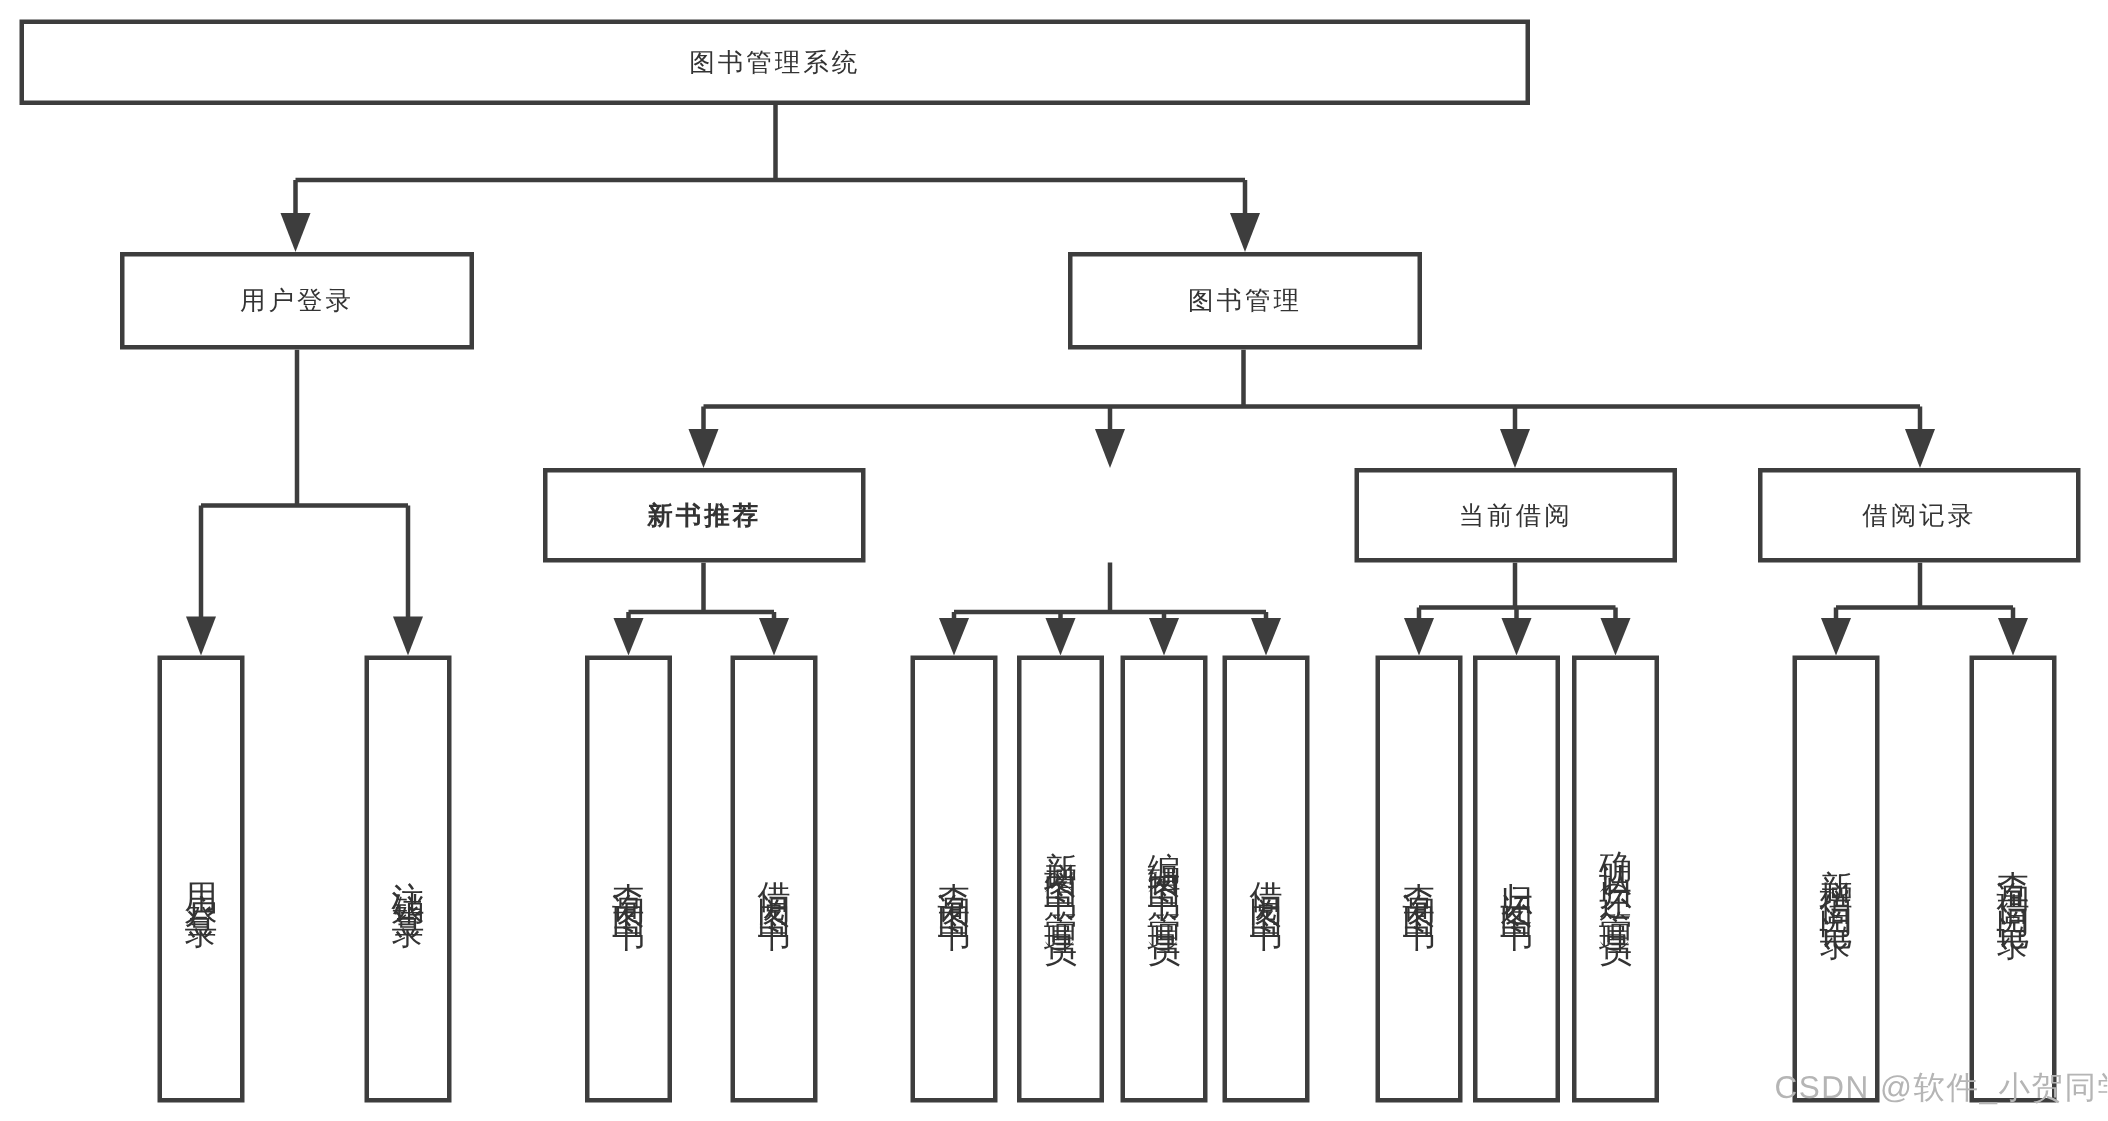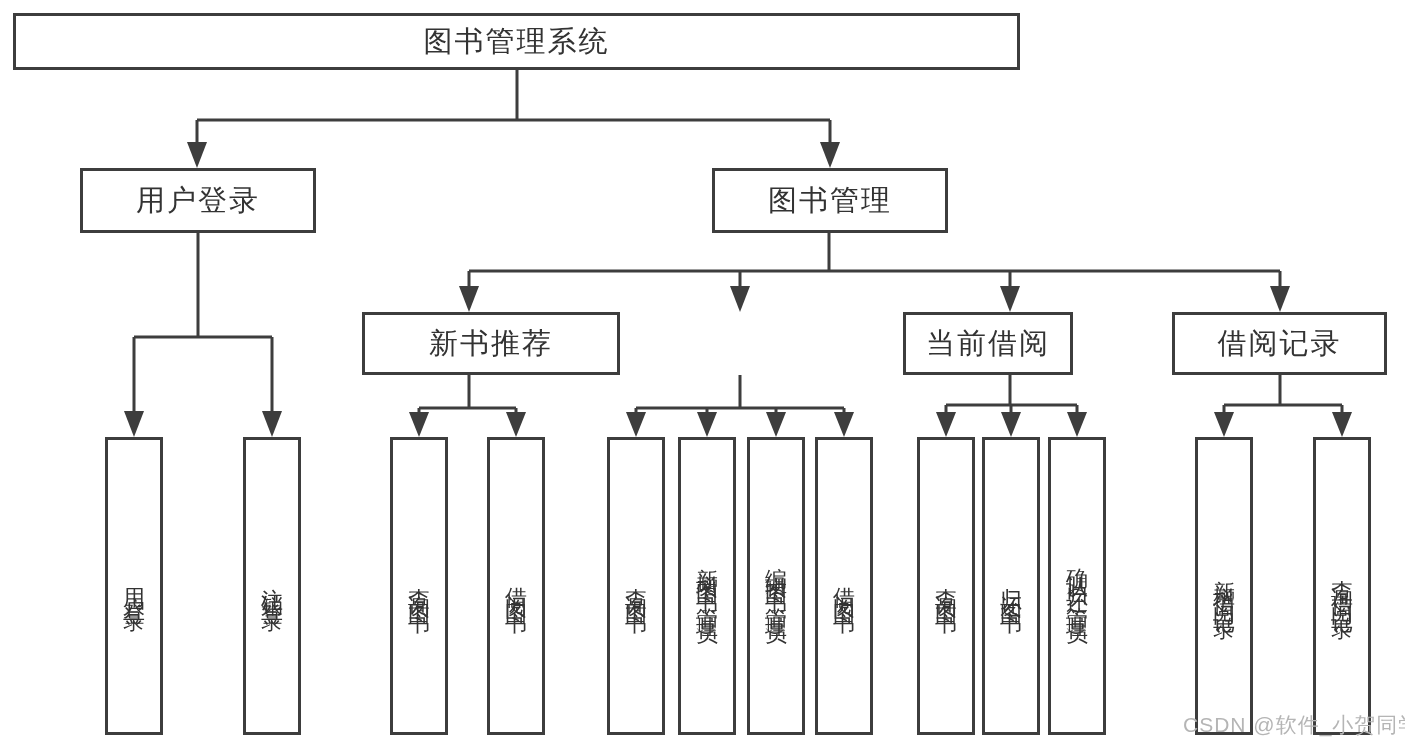--- a/index.html
+++ b/index.html
@@ -10,21 +10,21 @@
     font-family:"Liberation Sans","DejaVu Sans",sans-serif;
     overflow:hidden;
   }
   #wires{position:absolute;left:0;top:0;pointer-events:none;}
   .hbox{
     position:absolute;
     box-sizing:border-box;
     border:3px solid #3d3d3d;
     background:#ffffff;
     display:flex;align-items:center;justify-content:center;
-    font-size:29px;color:#333333;letter-spacing:2px;
+    font-size:17px;color:#333333;letter-spacing:2px;
     white-space:nowrap;
   }
   .vbox{
     position:absolute;
     box-sizing:border-box;
     border:3px solid #3d3d3d;
     background:#ffffff;
     display:flex;align-items:center;justify-content:center;
   }
   .vtext{
@@ -93,24 +93,24 @@
     <span>图书管理系统</span>
   </div>
 
   <div class="hbox" style="left:80px;top:168px;width:236px;height:65px;">
     <span>用户登录</span>
   </div>
   <div class="hbox" style="left:712px;top:168px;width:236px;height:65px;">
     <span>图书管理</span>
   </div>
 
-  <div class="hbox" style="left:362px;top:312px;width:258px;height:63px;">
+  <div class="hbox" style="left:362px;top:312px;width:215px;height:63px;font-weight:bold;">
     <span>新书推荐</span>
   </div>
-  <div class="hbox" style="left:903px;top:312px;width:170px;height:63px;">
+  <div class="hbox" style="left:903px;top:312px;width:215px;height:63px;">
     <span>当前借阅</span>
   </div>
   <div class="hbox" style="left:1172px;top:312px;width:215px;height:63px;">
     <span>借阅记录</span>
   </div>
 
   <div class="vbox" style="left:105px;top:437px;width:58px;height:298px;">
     <span class="vtext">用户登录</span>
   </div>
   <div class="vbox" style="left:243px;top:437px;width:58px;height:298px;">

